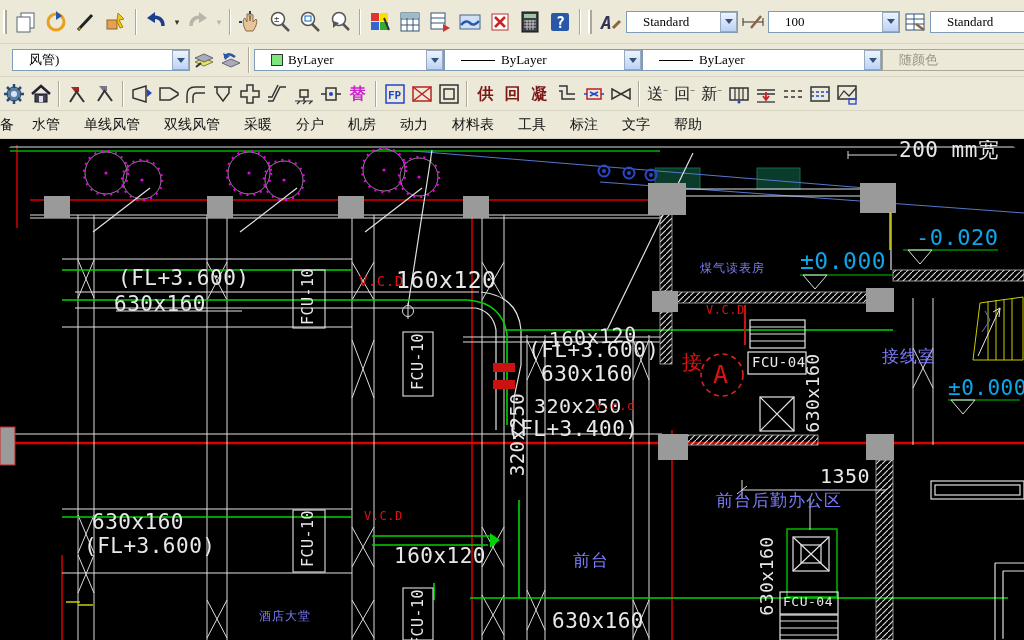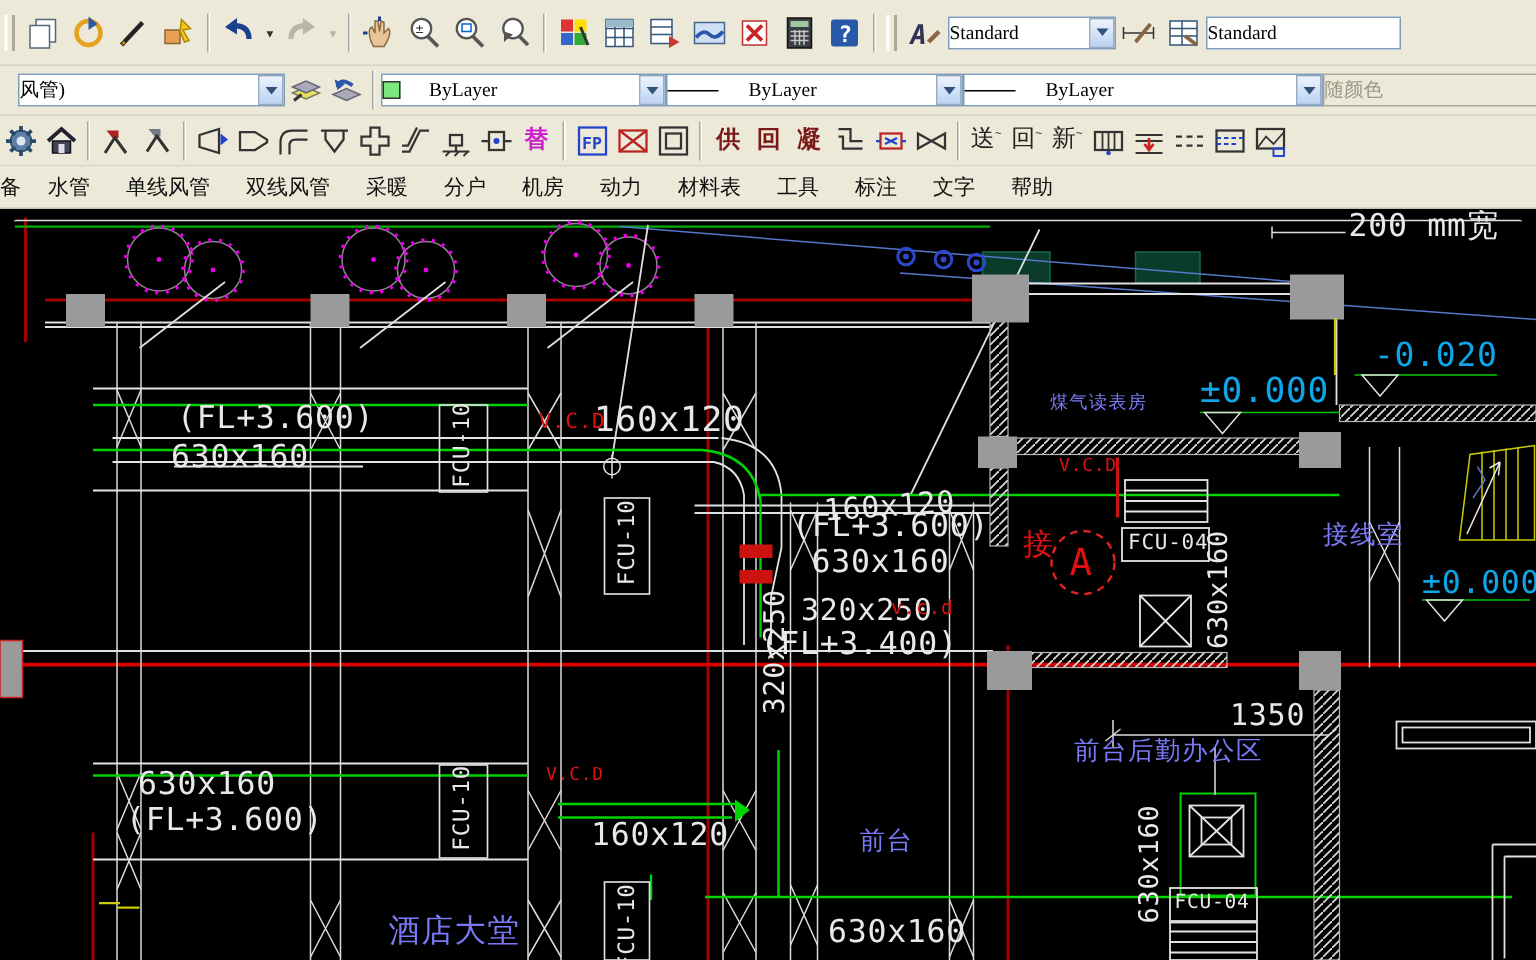--- a/index.html
+++ b/index.html
@@ -8,21 +8,21 @@
   .row { display:flex; align-items:center; overflow:hidden; border-bottom:1px solid #d8d4c4; }
   .row1 { height:44px; }
   .row2 { height:33px; }
   .row3 { height:34px; }
   .menurow { height:28px; background:#ece9d8; }
   .grip { width:7px; height:24px; border-left:2px solid #fff; border-right:2px solid #aca899; margin:0 4px 0 3px; }
   .sep { width:2px; height:26px; border-left:1px solid #aca899; border-right:1px solid #fff; margin:0 4px; }
   .btn { width:30px; height:30px; display:flex; align-items:center; justify-content:center; flex:none; }
   .btn3 { width:27px; height:26px; display:flex; align-items:center; justify-content:center; flex:none; }
   .drop { width:12px; height:26px; display:flex; align-items:center; justify-content:center; color:#333; font-size:9px; flex:none;}
-  .combo { background:#fff; border:1px solid #7f9db9; height:22px; display:flex; align-items:center; font-size:13px; padding-left:0; flex:none; position:relative;gap:14px; }
+  .combo { background:#fff; border:1px solid #7f9db9; height:22px; display:flex; align-items:center; font-size:13px; padding-left:16px; flex:none; position:relative; }
   .combo .val { flex:1; white-space:nowrap; overflow:hidden; font-family:"Liberation Serif",serif; }
   .ar { width:17px; height:20px; margin-left:auto; background:linear-gradient(#eef4fe,#bcd2f4); border:1px solid #97aac0; display:flex; align-items:center; justify-content:center; flex:none;}
   .ar i { border:4px solid transparent; border-top:5px solid #33527b; margin-top:4px; }
   .combo.dis { background:#ece9d8; color:#9b9786; border-color:#aca899;}
   .combo.dis .ar { background:#ece9d8; border-color:#c0bcab;}
   .combo.dis .ar i { border-top-color:#aaa593; }
   .swatch { width:12px; height:12px; background:#7CE77C; border:1px solid #333; margin-right:5px; flex:none;}
   .ltline { width:34px; height:0; border-top:1.5px solid #000; margin-right:6px; flex:none;}
   .char-ic { font-size:16px; font-weight:bold; color:#7b1818; line-height:1;}
   .char-ic.blk { color:#222; font-weight:normal;}
@@ -172,20 +172,26 @@
         <span class="val">Standard</span>
         <span class="ar">
           <i></i>
         </span>
       </div>
     <div class="btn">
         <svg width="24" height="24">
           <path d="M2,12 H22 M2,8 V16 M22,8 V16" stroke="#333"></path>
           <path d="M10,18 L20,6" stroke="#864" stroke-width="2.5"></path>
         </svg>
+      </div>
+    <div class="combo" style="width:132px">
+        <span class="val">100</span>
+        <span class="ar">
+          <i></i>
+        </span>
       </div>
     <div class="btn">
         <svg width="24" height="24">
           <rect x="3" y="4" width="18" height="16" fill="#fff" stroke="#357"></rect>
           <path d="M3,9 H21 M3,14 H21 M11,4 V20" stroke="#357"></path>
           <path d="M13,14 L21,20" stroke="#864" stroke-width="2.5"></path>
         </svg>
       </div>
     <div class="combo" style="width:130px">
         <span class="val">Standard</span>
@@ -625,21 +631,21 @@
 
   
   <div class="t" style="left:899px;top:0px;font-size:21px">200 mm宽</div>
   <div class="t g" style="left:916px;top:87px;font-size:22px">-0.020</div>
   <div class="t g" style="left:800px;top:110px;font-size:23px">±0.000</div>
   <div class="t g" style="left:948px;top:238px;font-size:21px">±0.000</div>
   <div class="t b" style="left:700px;top:122px;font-size:12px">煤气读表房</div>
   <div class="t b" style="left:882px;top:208px;font-size:17px">接线室</div>
   <div class="t b" style="left:716px;top:352px;font-size:17px">前台后勤办公区</div>
   <div class="t b" style="left:573px;top:412px;font-size:17px">前台</div>
-  <div class="t b" style="left:259px;top:470px;font-size:21px">酒店大堂</div>
+  <div class="t b" style="left:259px;top:470px;font-size:12px">酒店大堂</div>
   <div class="t" style="left:118px;top:128px;font-size:21px">(FL+3.600)</div>
   <div class="t" style="left:114px;top:154px;font-size:21px">630x160</div>
   <div class="t r" style="left:359px;top:134px;font-size:14px">V.C.D</div>
   <div class="t" style="left:396px;top:129px;font-size:23px">160x120</div>
   <div class="t" style="left:549px;top:187px;font-size:20px;transform:rotate(-4deg)">160x120</div>
   <div class="t" style="left:528px;top:200px;font-size:21px">(FL+3.600)</div>
   <div class="t" style="left:541px;top:224px;font-size:21px">630x160</div>
   <div class="t" style="left:534px;top:256px;font-size:20px">320x250</div>
   <div class="t r" style="left:594px;top:259px;font-size:13px">v.c.d</div>
   <div class="t" style="left:507px;top:279px;font-size:21px">(FL+3.400)</div>

